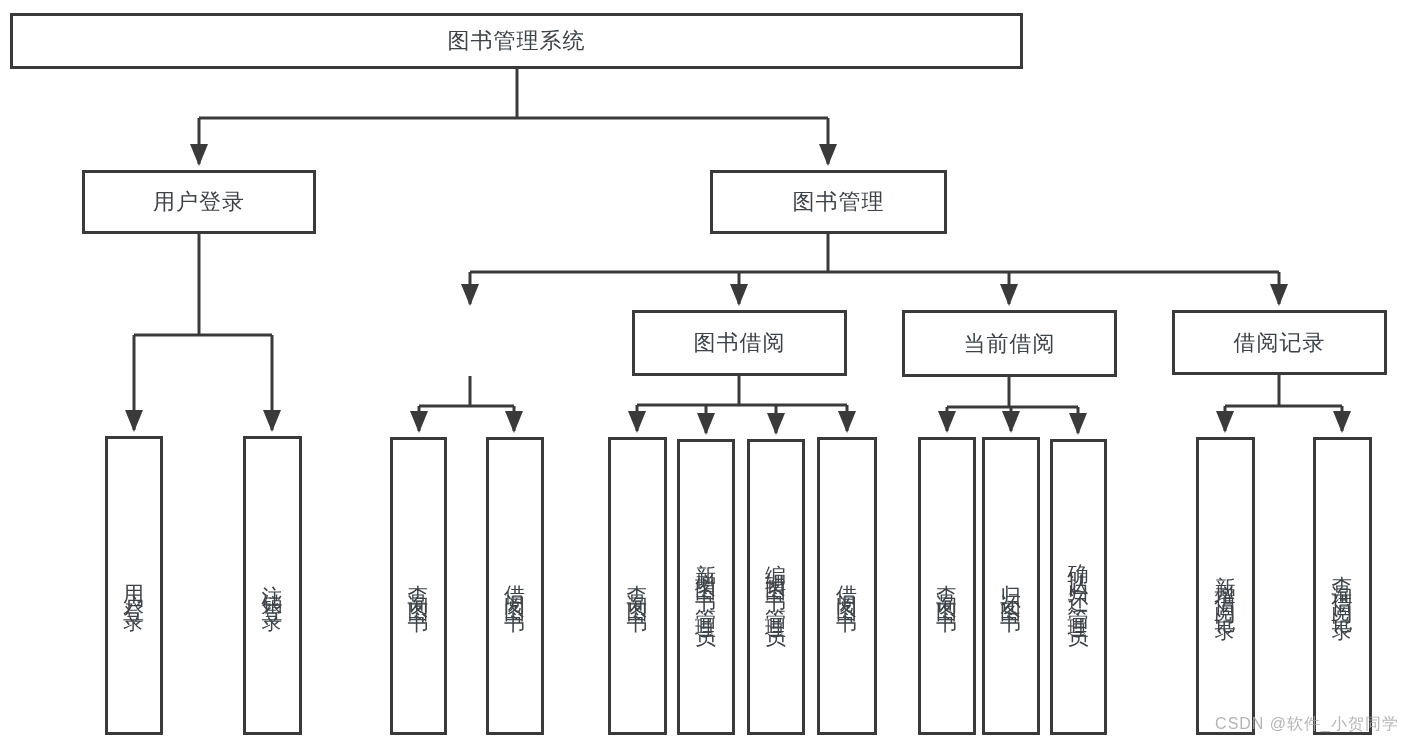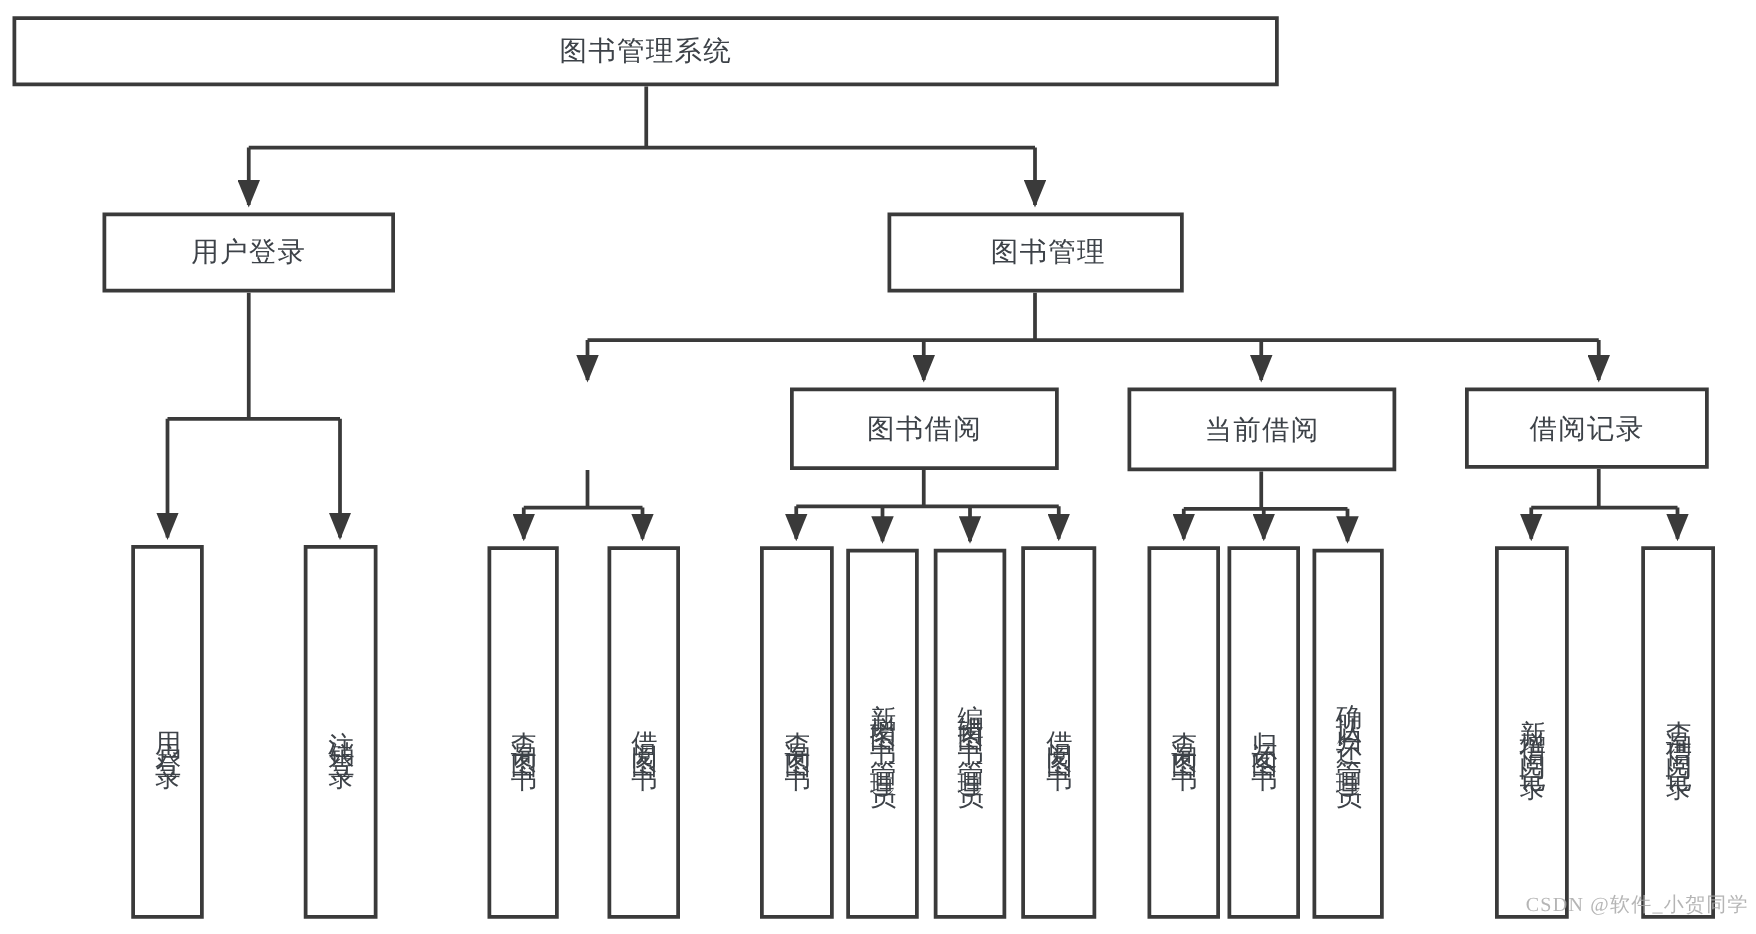--- a/index.html
+++ b/index.html
@@ -1,21 +1,21 @@
 <!DOCTYPE html>
 <html><head>
 <meta charset="utf-8">
 <style>
   html, body { margin: 0; padding: 0; background: #ffffff; }
   .stage {
     position: relative;
     width: 1405px;
     height: 747px;
     background: #ffffff;
-    font-family: Liberation Serif, serif;
+    font-family: Liberation Sans, sans-serif;
     overflow: hidden;
   }
   .connectors {
     position: absolute;
     left: 0; top: 0;
     z-index: 0;
   }
   .node {
     position: absolute;
     box-sizing: border-box;
@@ -101,21 +101,21 @@
     </g>
   </svg>
 
   <div class="node hbox" style="left:10px; top:13px; width:1013px; height:56px;">图书管理系统</div>
 
   <div class="node hbox" style="left:82px; top:170px; width:234px; height:64px;">用户登录</div>
   <div class="node hbox" style="left:710px; top:170px; width:237px; height:64px;padding-left:20px;">图书管理</div>
 
   <div class="node hbox" style="left:632px; top:310px; width:215px; height:66px;">图书借阅</div>
   <div class="node hbox" style="left:902px; top:310px; width:215px; height:67px;">当前借阅</div>
-  <div class="node hbox" style="left:1172px; top:310px; width:195px; height:65px;">借阅记录</div>
+  <div class="node hbox" style="left:1172px; top:310px; width:215px; height:65px;">借阅记录</div>
 
   <div class="node vbox" style="left:105px; top:436px; width:58px; height:299px;">
     <span class="vlabel">用户登录</span>
   </div>
   <div class="node vbox" style="left:243px; top:436px; width:59px; height:299px;">
     <span class="vlabel">注销登录</span>
   </div>
 
   <div class="node vbox" style="left:390px; top:437px; width:57px; height:298px;">
     <span class="vlabel">查询图书</span>

